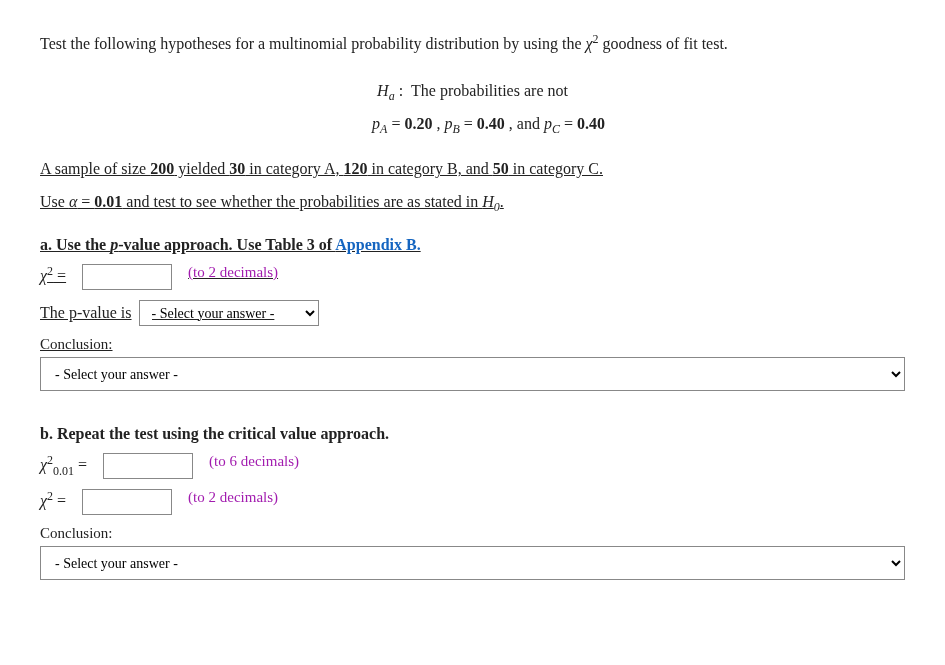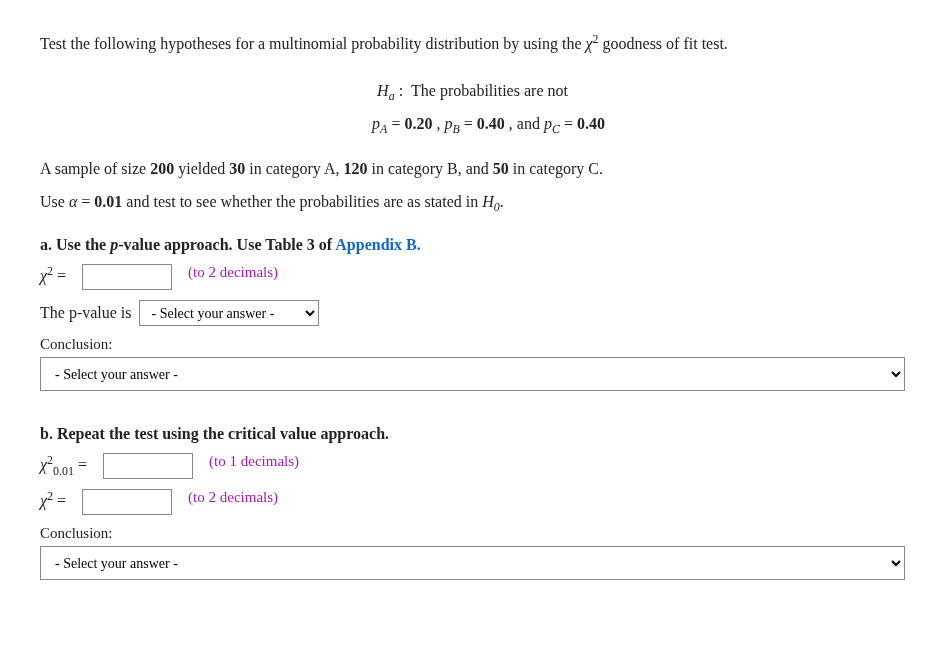--- a/index.html
+++ b/index.html
@@ -19,20 +19,21 @@
       text-align: center;
       margin-bottom: 14px;
       line-height: 2;
     }
     .hypothesis-block .line {
       display: block;
     }
     .sample-text {
       margin-bottom: 6px;
       line-height: 1.7;
+      text-decoration: underline;
     }
     .section-label {
       font-weight: bold;
       margin-top: 18px;
       margin-bottom: 10px;
       display: block;
     }
     .link-text {
       color: #1565c0;
       text-decoration: none;
@@ -114,21 +115,21 @@
   </span>
 </div>
 
 <p class="sample-text">
   A sample of size <strong>200</strong> yielded <strong>30</strong> in category A, <strong>120</strong> in category B, and <strong>50</strong> in category C.
 </p>
 <p class="sample-text">
   Use <span class="math">α</span> = <strong>0.01</strong> and test to see whether the probabilities are as stated in <span class="math"><em>H</em><sub>0</sub></span>.
 </p>
 
-<div style="margin-top:14px;">
+<div style="margin-top:14px;text-decoration:underline;">
   <span class="section-label">
     <strong>a.</strong> Use the <span class="math italic">p</span>-value approach. Use Table 3 of
     <a class="link-text" href="#">Appendix B.</a>
   </span>
 
   
   <div class="input-row">
     <span>
       <span class="math italic">χ</span><sup>2</sup> =
     </span>
@@ -162,21 +163,21 @@
   <span class="section-label">
     <strong>b.</strong> Repeat the test using the critical value approach.
   </span>
 
   
   <div class="input-row">
     <span>
       <span class="math italic">χ</span><sup>2</sup><sub>0.01</sub> =
     </span>
     <input type="text" class="text-input" placeholder="" style="">
-    <span class="hint-text">(to 1 decimals)</span>
+    <span class="hint-text">(to 6 decimals)</span>
   </div>
 
   
   <div class="input-row">
     <span>
       <span class="math italic">χ</span><sup>2</sup> =
     </span>
     <input type="text" class="text-input" placeholder="" style="">
     <span class="hint-text">(to 2 decimals)</span>
   </div>

